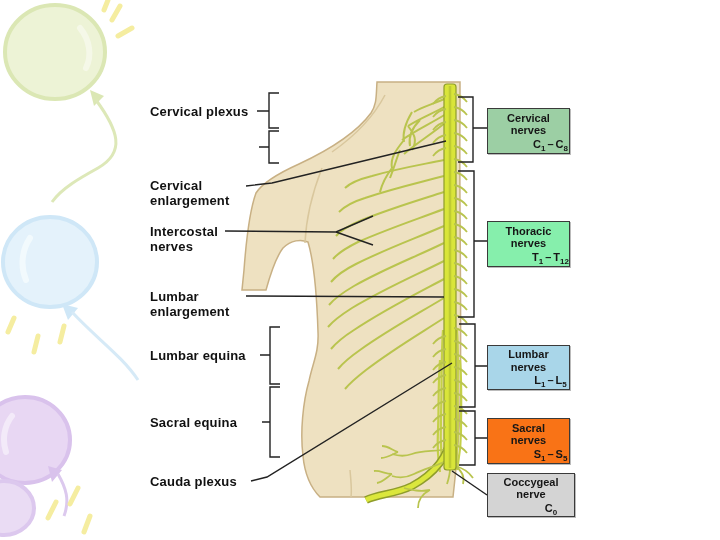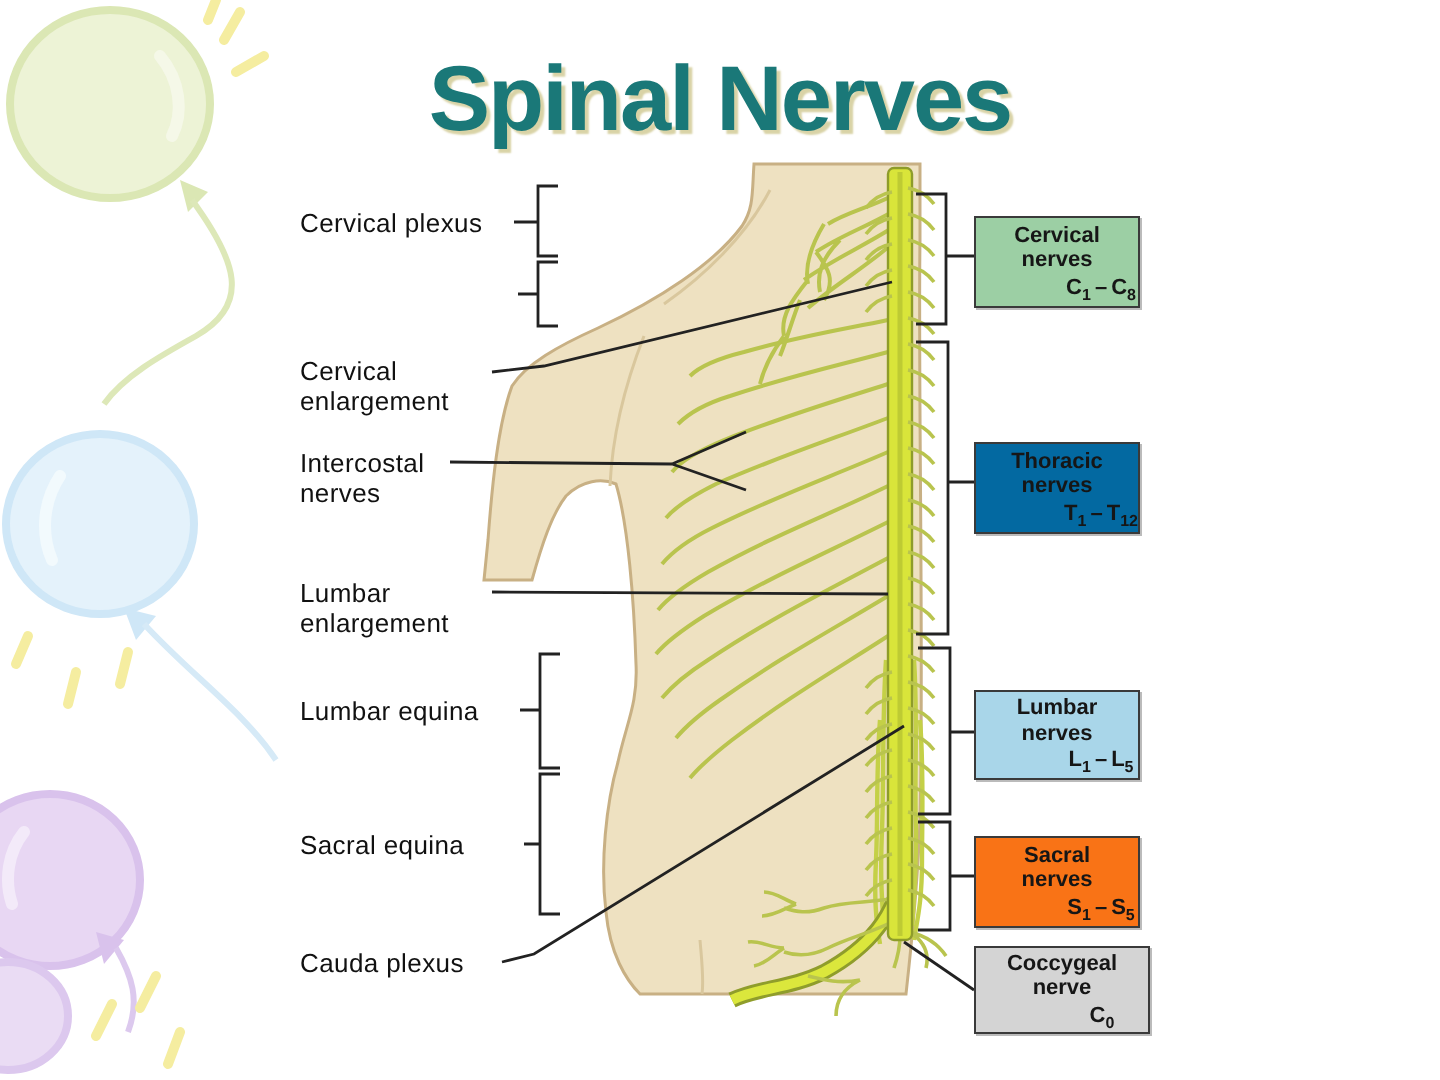--- a/index.html
+++ b/index.html
@@ -9,21 +9,21 @@
   }
   svg{position:absolute;left:0;top:0;}
   .title{
     position:absolute;left:0;top:22px;width:720px;text-align:center;
     font-family:"Liberation Sans",sans-serif;font-size:46px;font-weight:bold;
     letter-spacing:-1px;
     text-shadow:2px 2px 1px #d9d3a6;
   }
   .llabel{
     position:absolute;left:150px;width:120px;
-    font-size:13px;font-weight:normal;color:#111;line-height:1.16;
+    font-size:13px;font-weight:bold;color:#111;line-height:1.16;
     letter-spacing:.2px;white-space:nowrap;
   }
   .nbox{
     position:absolute;left:487px;width:83px;box-sizing:border-box;
     border:1.6px solid #3a3a3a;display:flex;flex-direction:column;
     align-items:center;justify-content:center;
     font-size:11px;font-weight:bold;color:#161616;line-height:1.14;
     text-align:center;box-shadow:1px 1px 0 rgba(60,60,60,.35);
   }
   .nbox sub{font-size:8px;line-height:0;}
@@ -122,21 +122,20 @@
       <path d="M280 327 L270 327 L270 384 L280 384 M260 355 L270 355"></path>
       <path d="M280 387 L270 387 L270 457 L280 457 M262 422 L270 422"></path>
 
       <path d="M458 97 L473 97 L473 162 L458 162 M473 128 L487 128"></path>
       <path d="M458 171 L474 171 L474 317 L458 317 M474 241 L487 241"></path>
       <path d="M459 324 L475 324 L475 407 L459 407 M475 366 L487 366"></path>
       <path d="M459 411 L475 411 L475 465 L459 465 M475 438 L487 438"></path>
     </g>
   </svg>
 
-  <div class="title" style="color: rgb(26, 120, 120);">Spinal Nerves</div>
 
   <div class="llabel" style="top:104px">
     <div>Cervical plexus</div>
   </div>
   <div class="llabel" style="top:178px">
     <div>Cervical</div>
     <div>enlargement</div>
   </div>
   <div class="llabel" style="top:224px">
     <div>Intercostal</div>
@@ -154,21 +153,21 @@
   </div>
   <div class="llabel" style="top:474px">
     <div>Cauda plexus</div>
   </div>
 
   <div class="nbox" style="top: 108px; height: 46px; background-color: rgb(156, 207, 164);">
     <div>Cervical</div>
     <div>nerves</div>
     <div class="rng"><span>C</span><sub>1</sub><span class="sep">–</span><span>C</span><sub>8</sub></div>
   </div>
-  <div class="nbox" style="top: 221px; height: 46px; background-color: #0369a1;">
+  <div class="nbox" style="top: 221px; height: 46px; background-color: #86efac;">
     <div>Thoracic</div>
     <div>nerves</div>
     <div class="rng"><span>T</span><sub>1</sub><span class="sep">–</span><span>T</span><sub>12</sub></div>
   </div>
   <div class="nbox" style="top: 345px; height: 45px; background-color: rgb(169, 214, 233);">
     <div>Lumbar</div>
     <div>nerves</div>
     <div class="rng"><span>L</span><sub>1</sub><span class="sep">–</span><span>L</span><sub>5</sub></div>
   </div>
   <div class="nbox" style="top: 418px; height: 46px; background-color: #f97316;">

